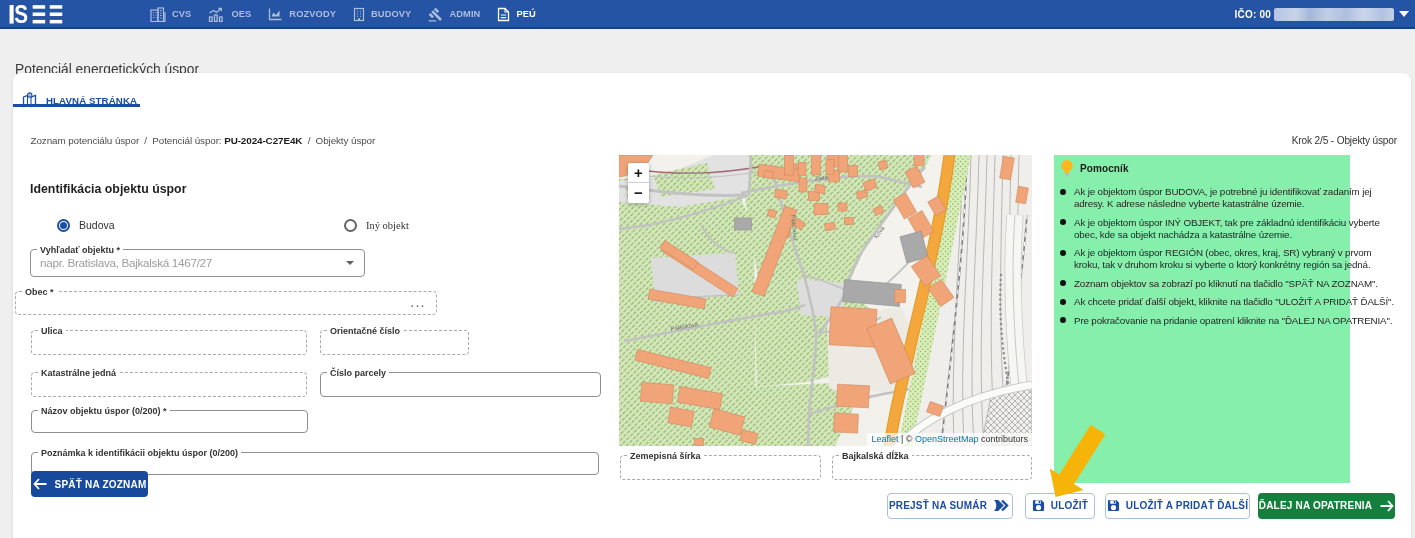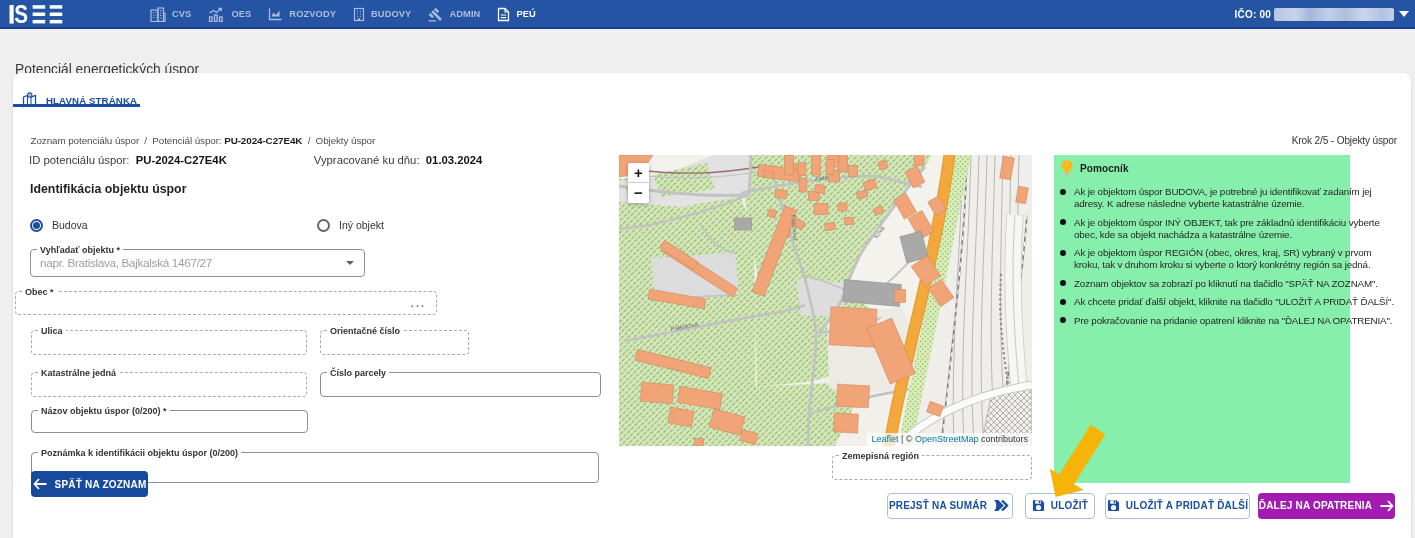--- a/index.html
+++ b/index.html
@@ -37,21 +37,21 @@
 
 .idrow { position:absolute; left:16px; top:81px; font-size:11.3px; color:#3b3b3b; white-space:nowrap; }
 .idrow b { color:#141414; }
 .idrow .sep { display:inline-block; width:87px; }
 
 
 .heading { position:absolute; left:16.5px; top:108px; font-size:13px; font-weight:bold; color:#1f1f1f; transform:scaleX(.95); transform-origin:left; white-space:nowrap; }
 
 
 .radio-row { position:absolute; left:17px; top:145.5px; width:420px; }
-.radio { position:absolute; display:flex; align-items:center; font-size:10.5px; color:#333; white-space:nowrap; }
+.radio { position:absolute; display:flex; align-items:center; font-size:10.5px; color:#333; white-space:nowrap;margin-left:27px; }
 .rc { width:13px; height:13px; border-radius:50%; border:2px solid #1b4ea2; position:relative; margin-right:9px; flex:none; }
 .rc.on::after { content:""; position:absolute; left:1px; top:1px; width:7px; height:7px; border-radius:50%; background:#1b4ea2; }
 .rc.off { border-color:#646464; }
 
 
 .field { position:absolute; border:1px solid #8f8f8f; border-radius:4px; background:#fff; }
 .field.dashed { border:1px dashed #a9a9a9; }
 .field .lbl { position:absolute; top:-5.5px; left:6px; background:#fff; padding:0 3px; font-size:9px; font-weight:bold; color:#333; white-space:nowrap; letter-spacing:0; }
 .field .ph { position:absolute; left:9px; top:50%; transform:translateY(-50%); font-size:11.8px; color:#9e9e9e; white-space:nowrap; letter-spacing:-.35px; }
 .field .dd { position:absolute; right:10px; top:50%; margin-top:-2px; width:0; height:0; border-left:4.5px solid transparent; border-right:4.5px solid transparent; border-top:4.5px solid #606060; }
@@ -136,27 +136,26 @@
       <circle cx="7.8" cy="3" r="2.1" fill="#fff" stroke-width="1.1"></circle>
       <circle cx="7.8" cy="3" r="0.7" fill="#1b4ea2" stroke="none"></circle>
     </svg>
     HLAVNÁ STRÁNKA
   </div>
   <div class="tab-underline"></div>
 
   <div class="breadcrumb">Zoznam potenciálu úspor&nbsp;&nbsp;/&nbsp;&nbsp;Potenciál úspor: <b>PU-2024-C27E4K</b>&nbsp;&nbsp;/&nbsp;&nbsp;Objekty úspor</div>
   <div class="krok">Krok 2/5 - Objekty úspor</div>
 
-  <div class="idrow">ID potenciálu úspor:&nbsp; <b>PU-2024-C27E4K</b><span class="sep"></span>Vypracované ku dňu:&nbsp; <b>01.03.2024</b></div>
 
   <div class="heading">Identifikácia objektu úspor</div>
 
   <div class="radio-row">
     <div class="radio" style="left:0; top:0;"><span class="rc on"></span>Budova</div>
-    <div class="radio" style="left:287px; top:0;"><span class="rc off"></span>Iný objekt</div>
+    <div class="radio" style="left:287px; top:0;font-family:Liberation Serif, serif;"><span class="rc off"></span>Iný objekt</div>
   </div>
 
   <div class="field" style="left:17px; top:176px; width:335px; height:28px;">
     <span class="lbl">Vyhľadať objektu *</span>
     <span class="ph">napr. Bratislava, Bajkalská 1467/27</span>
     <span class="dd"></span>
   </div>
   <div class="field dashed" style="left:2px; top:218px; width:422px; height:24px;">
     <span class="lbl">Obec *</span>
     <span class="dots">...</span>
@@ -169,25 +168,28 @@
   </div>
   <div class="field dashed" style="left:18px; top:299px; width:276px; height:25px;">
     <span class="lbl">Katastrálne jedná</span>
   </div>
   <div class="field" style="left:307px; top:299px; width:281px; height:25px;">
     <span class="lbl">Číslo parcely</span>
   </div>
   <div class="field" style="left:18px; top:337px; width:277px; height:23px;">
     <span class="lbl">Názov objektu úspor (0/200) *</span>
   </div>
-  <div class="field" style="left:18px; top:379px; width:568px; height:31px;">
+  <div class="field" style="left:18px; top:379px; width:568px; height:23px;">
     <span class="lbl">Poznámka k identifikácii objektu úspor (0/200)</span>
   </div>
+  <div class="field dashed" style="left:607px; top:382px; width:201px; height:25px;">
+    <span class="lbl">Zemepisná šírka</span>
+  </div>
   <div class="field dashed" style="left:819px; top:382px; width:200px; height:25px;">
-    <span class="lbl">Zemepisná región</span>
+    <span class="lbl">Bajkalská dĺžka</span>
   </div>
 
   <div class="map" id="map">
     <div class="zoomctl">
         <div>+</div>
         <div>−</div>
       </div>
     <div class="attrib"><a>Leaflet</a> | © <a>OpenStreetMap</a> contributors</div>
     <svg width="413" height="291" viewBox="0 0 413 291">
     <defs>
@@ -365,21 +367,21 @@
   </div>
   <div class="btn outline" style="left:1092px; top:419.5px; width:145px;">
     <svg width="13" height="13" viewBox="0 0 14 14" style="margin-right:6px;">
         <path d="M1 2.5 C1 1.7 1.7 1 2.5 1 H10 L13 4 V11.5 C13 12.3 12.3 13 11.5 13 H2.5 C1.7 13 1 12.3 1 11.5 Z" fill="#1b4ea2"></path>
         <rect x="3.5" y="1.5" width="6" height="3.6" fill="#fff"></rect>
         <rect x="7.2" y="2.1" width="1.6" height="2.4" fill="#1b4ea2"></rect>
         <circle cx="7" cy="9.3" r="2.8" fill="#fff"></circle>
       </svg>
     ULOŽIŤ A PRIDAŤ ĎALŠÍ
   </div>
-  <div class="btn filled" style="left:1245px; top:419.5px; width:137px; background:#a21caf;">
+  <div class="btn filled" style="left:1245px; top:419.5px; width:137px; background:#15803d;">
     ĎALEJ NA OPATRENIA
     <svg width="15" height="12" viewBox="0 0 15 12" style="margin-left:7px;">
         <path d="M9 1 L13.5 6 L9 11 M13.5 6 H1.5" stroke="#fff" stroke-width="1.8" fill="none"></path>
       </svg>
   </div>
 </div>
 
 <svg class="abs" style="left:1040px; top:420px; z-index:20;" width="75" height="85" viewBox="0 0 75 85">
   <polygon points="50.6,4.8 19.3,54.5 9.8,48.5 15.5,77 43.6,69.9 34.1,63.9 65.4,14.2" fill="#f6b409"></polygon>
 </svg>

